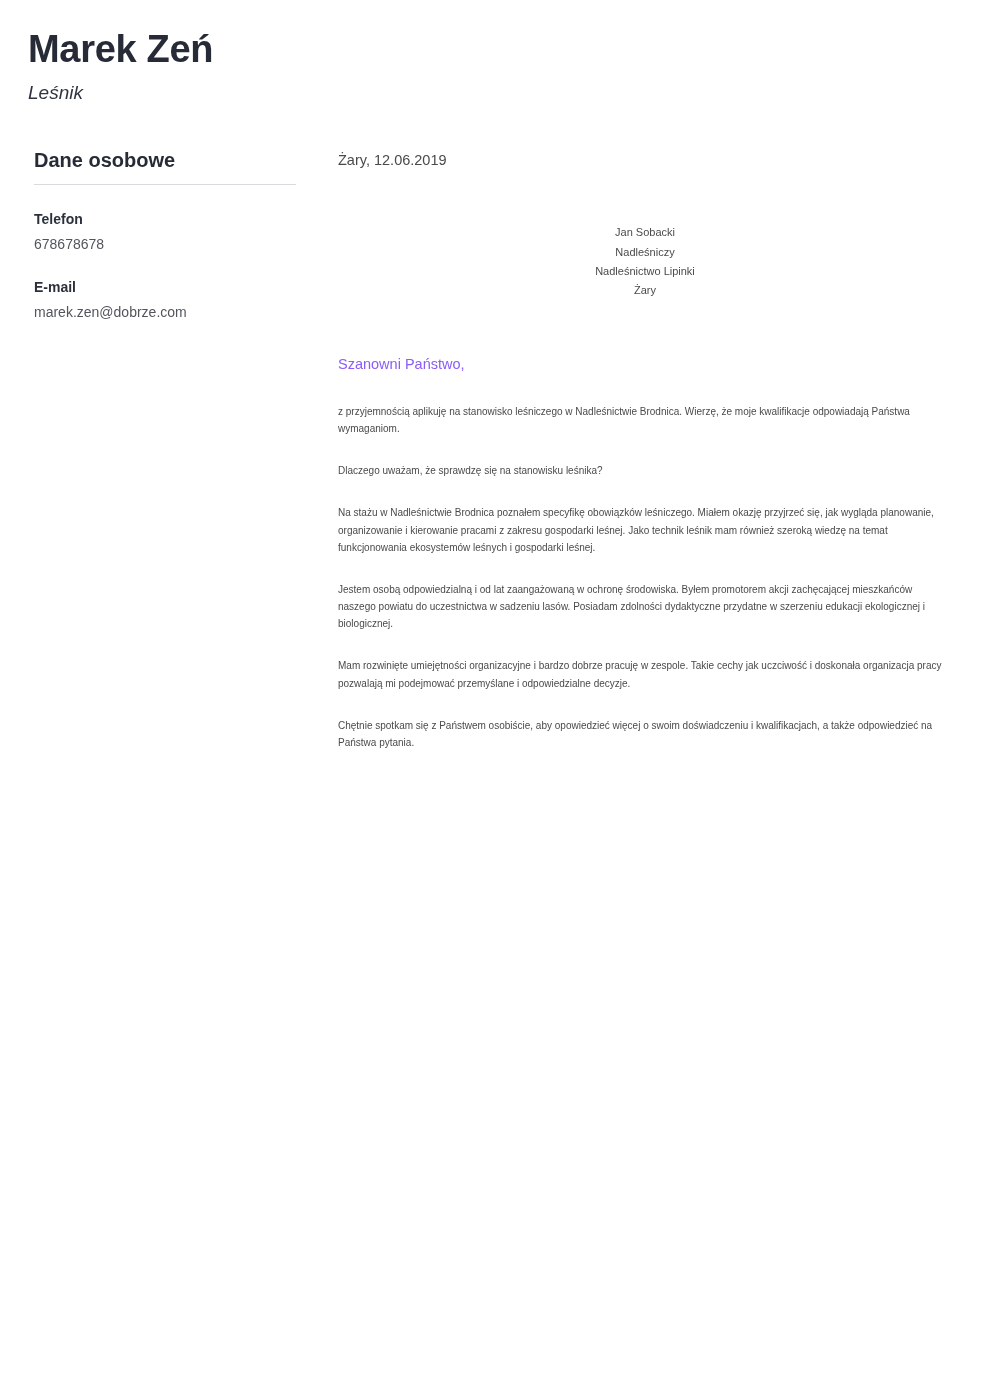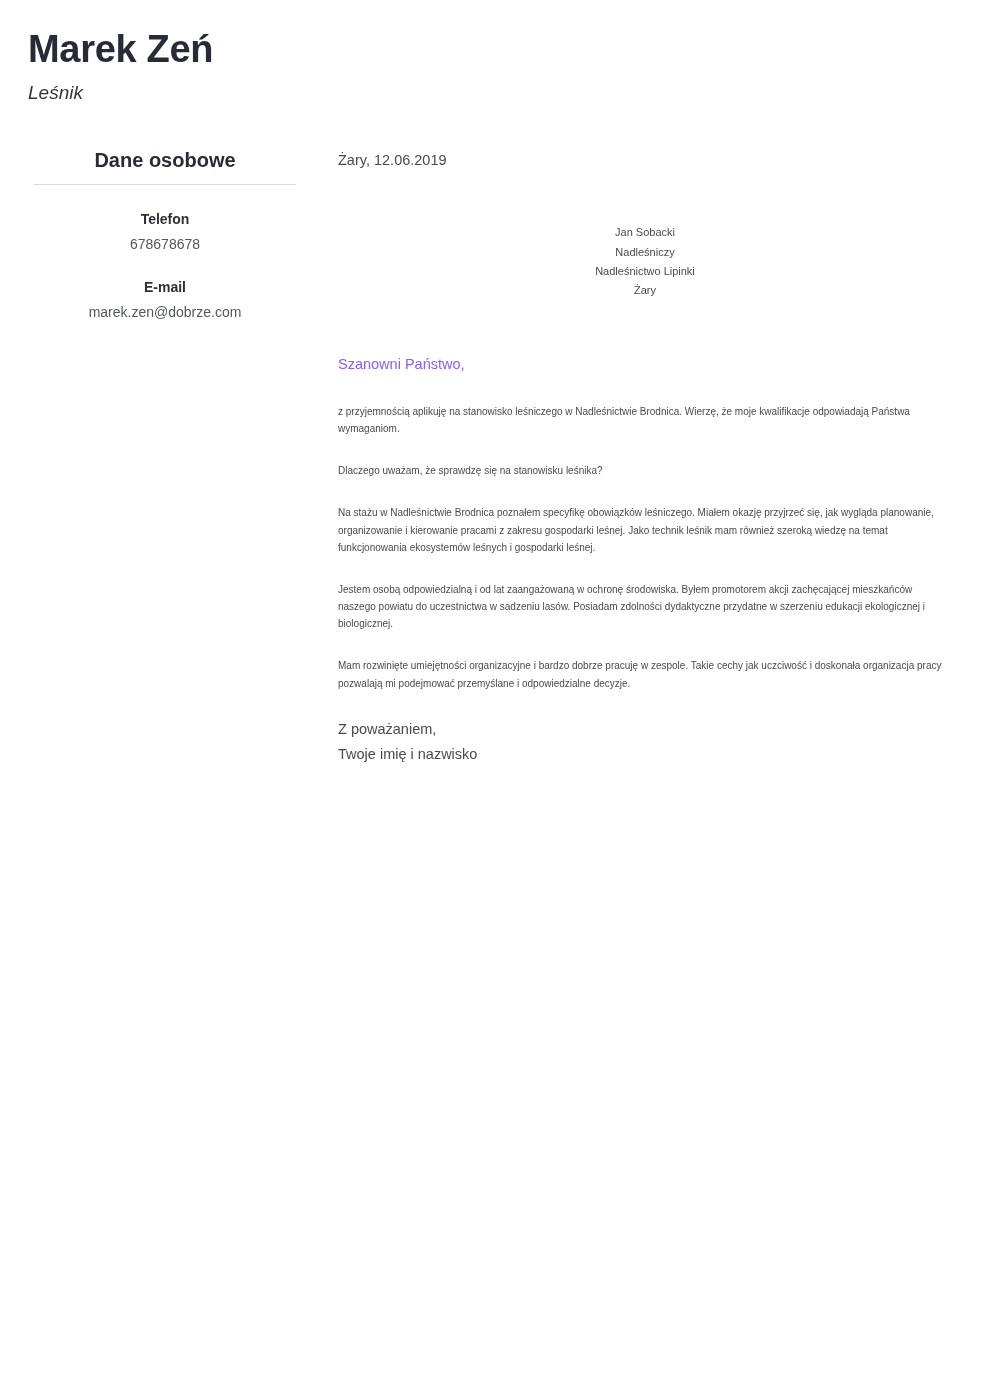--- a/index.html
+++ b/index.html
@@ -54,21 +54,21 @@
     left: 0;
     top: 148px;
     width: 990px;
   }
 
   .sidebar {
     position: absolute;
     left: 34px;
     top: 0;
     width: 262px;
-    text-align: center;
+    text-align: left;
   }
   .section-heading {
     font-size: 20px;
     font-weight: bold;
     color: #262b37;
     margin: 0;
     padding: 0 0 12px 0;
     line-height: 1.2;
   }
   .divider {
@@ -178,21 +178,18 @@
         <p class="recipient-line">Żary</p>
       </div>
 
       <p class="salutation">Szanowni Państwo,</p>
 
       <p class="para">z przyjemnością aplikuję na stanowisko leśniczego w Nadleśnictwie Brodnica. Wierzę, że moje kwalifikacje odpowiadają Państwa wymaganiom.</p>
       <p class="para">Dlaczego uważam, że sprawdzę się na stanowisku leśnika?</p>
       <p class="para">Na stażu w Nadleśnictwie Brodnica poznałem specyfikę obowiązków leśniczego. Miałem okazję przyjrzeć się, jak wygląda planowanie, organizowanie i kierowanie pracami z zakresu gospodarki leśnej. Jako technik leśnik mam również szeroką wiedzę na temat funkcjonowania ekosystemów leśnych i gospodarki leśnej.</p>
       <p class="para">Jestem osobą odpowiedzialną i od lat zaangażowaną w ochronę środowiska. Byłem promotorem akcji zachęcającej mieszkańców naszego powiatu do uczestnictwa w sadzeniu lasów. Posiadam zdolności dydaktyczne przydatne w szerzeniu edukacji ekologicznej i biologicznej.</p>
       <p class="para">Mam rozwinięte umiejętności organizacyjne i bardzo dobrze pracuję w zespole. Takie cechy jak uczciwość i doskonała organizacja pracy pozwalają mi podejmować przemyślane i odpowiedzialne decyzje.</p>
+      <p class="para">Chętnie spotkam się z Państwem osobiście, aby opowiedzieć więcej o swoim doświadczeniu i kwalifikacjach, a także odpowiedzieć na Państwa pytania.</p>
 
-      <div class="closing">
-        <p class="closing-line">Z poważaniem,</p>
-        <p class="closing-line">Twoje imię i nazwisko</p>
-      </div>
 
     </main>
   </div>
 </div>
 
 </body></html>

